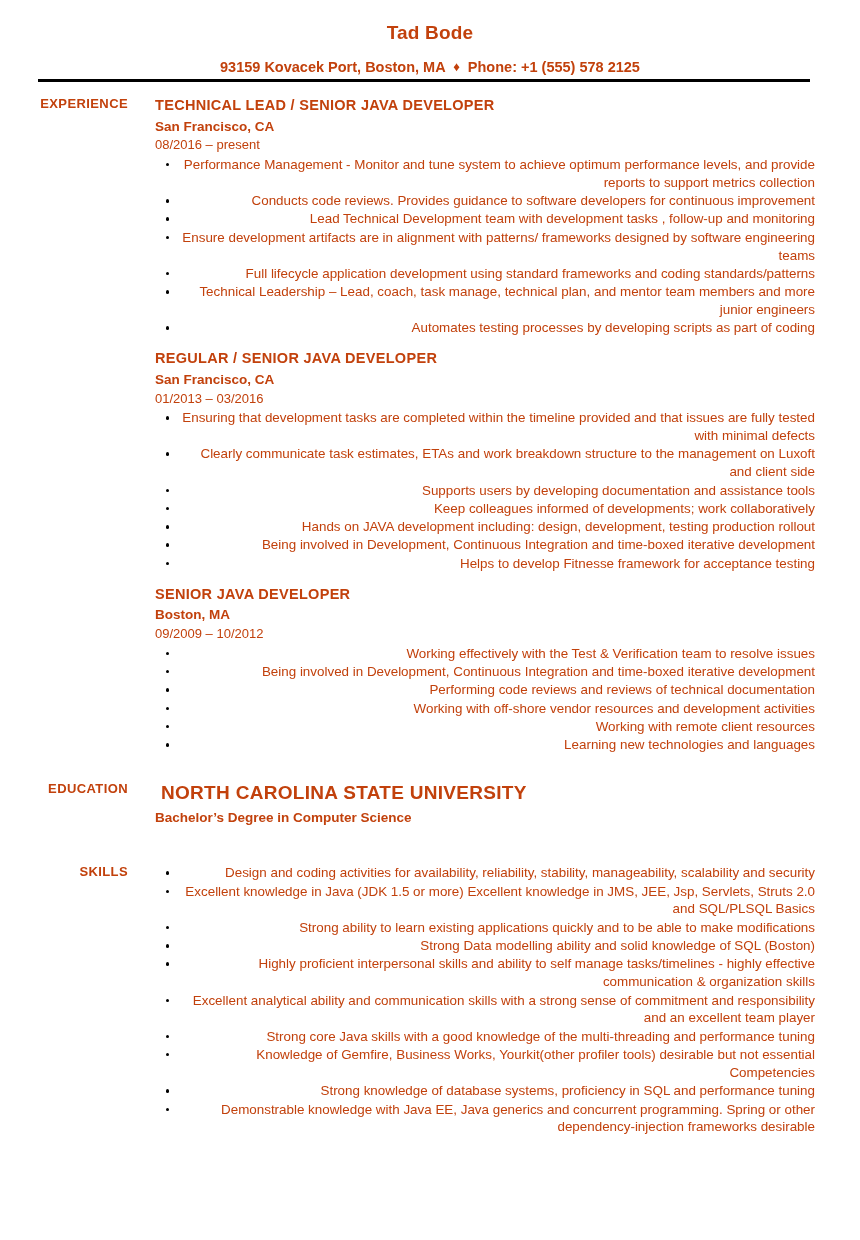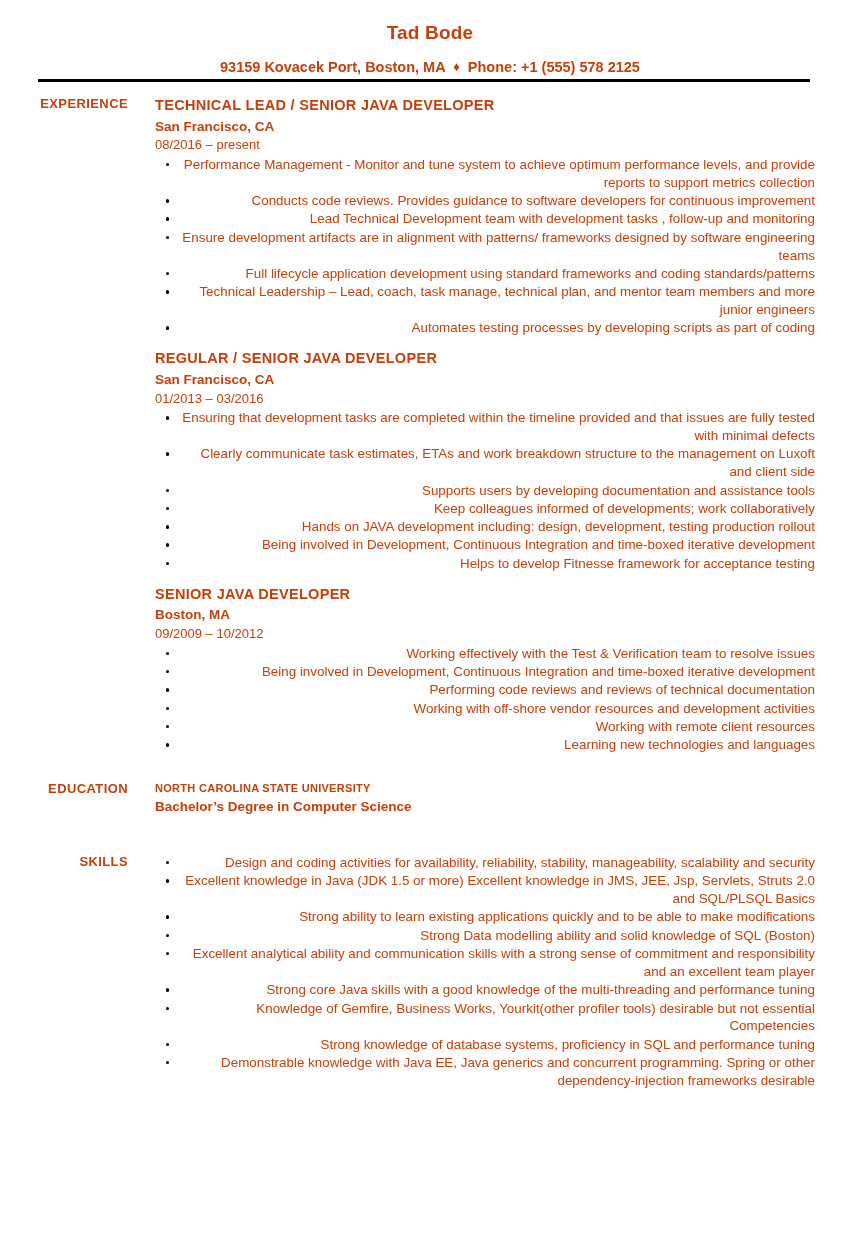--- a/index.html
+++ b/index.html
@@ -119,24 +119,25 @@
     left: 11px;
     top: 7px;
     width: 3.4px;
     height: 3.4px;
     background: #000000;
     border-radius: 50%;
   }
 
   
   .edu-school {
-    font-size: 11px;
+    font-size: 19px;
     font-weight: bold;
     letter-spacing: 0.3px;
     line-height: 1.3;
+    margin-left: 6px;
   }
   .edu-degree {
     font-size: 13.5px;
     font-weight: bold;
     line-height: 1.45;
     margin-top: 2px;
   }
 
   .sec-experience { margin-top: 0; }
   .sec-education  { margin-top: 27px; }
@@ -221,20 +222,21 @@
     </div>
 
     <div class="section sec-skills">
       <div class="section-label">SKILLS</div>
       <div class="section-body">
         <ul class="bullets">
           <li>Design and coding activities for availability, reliability, stability, manageability, scalability and security</li>
           <li>Excellent knowledge in Java (JDK 1.5 or more) Excellent knowledge in JMS, JEE, Jsp, Servlets, Struts 2.0 and SQL/PLSQL Basics</li>
           <li>Strong ability to learn existing applications quickly and to be able to make modifications</li>
           <li>Strong Data modelling ability and solid knowledge of SQL (Boston)</li>
+          <li>Highly proficient interpersonal skills and ability to self manage tasks/timelines - highly effective communication &amp; organization skills</li>
           <li>Excellent analytical ability and communication skills with a strong sense of commitment and responsibility and an excellent team player</li>
           <li>Strong core Java skills with a good knowledge of the multi-threading and performance tuning</li>
           <li>Knowledge of Gemfire, Business Works, Yourkit(other profiler tools) desirable but not essential Competencies</li>
           <li>Strong knowledge of database systems, proficiency in SQL and performance tuning</li>
           <li>Demonstrable knowledge with Java EE, Java generics and concurrent programming. Spring or other dependency-injection frameworks desirable</li>
         </ul>
       </div>
     </div>
 
   </div>

